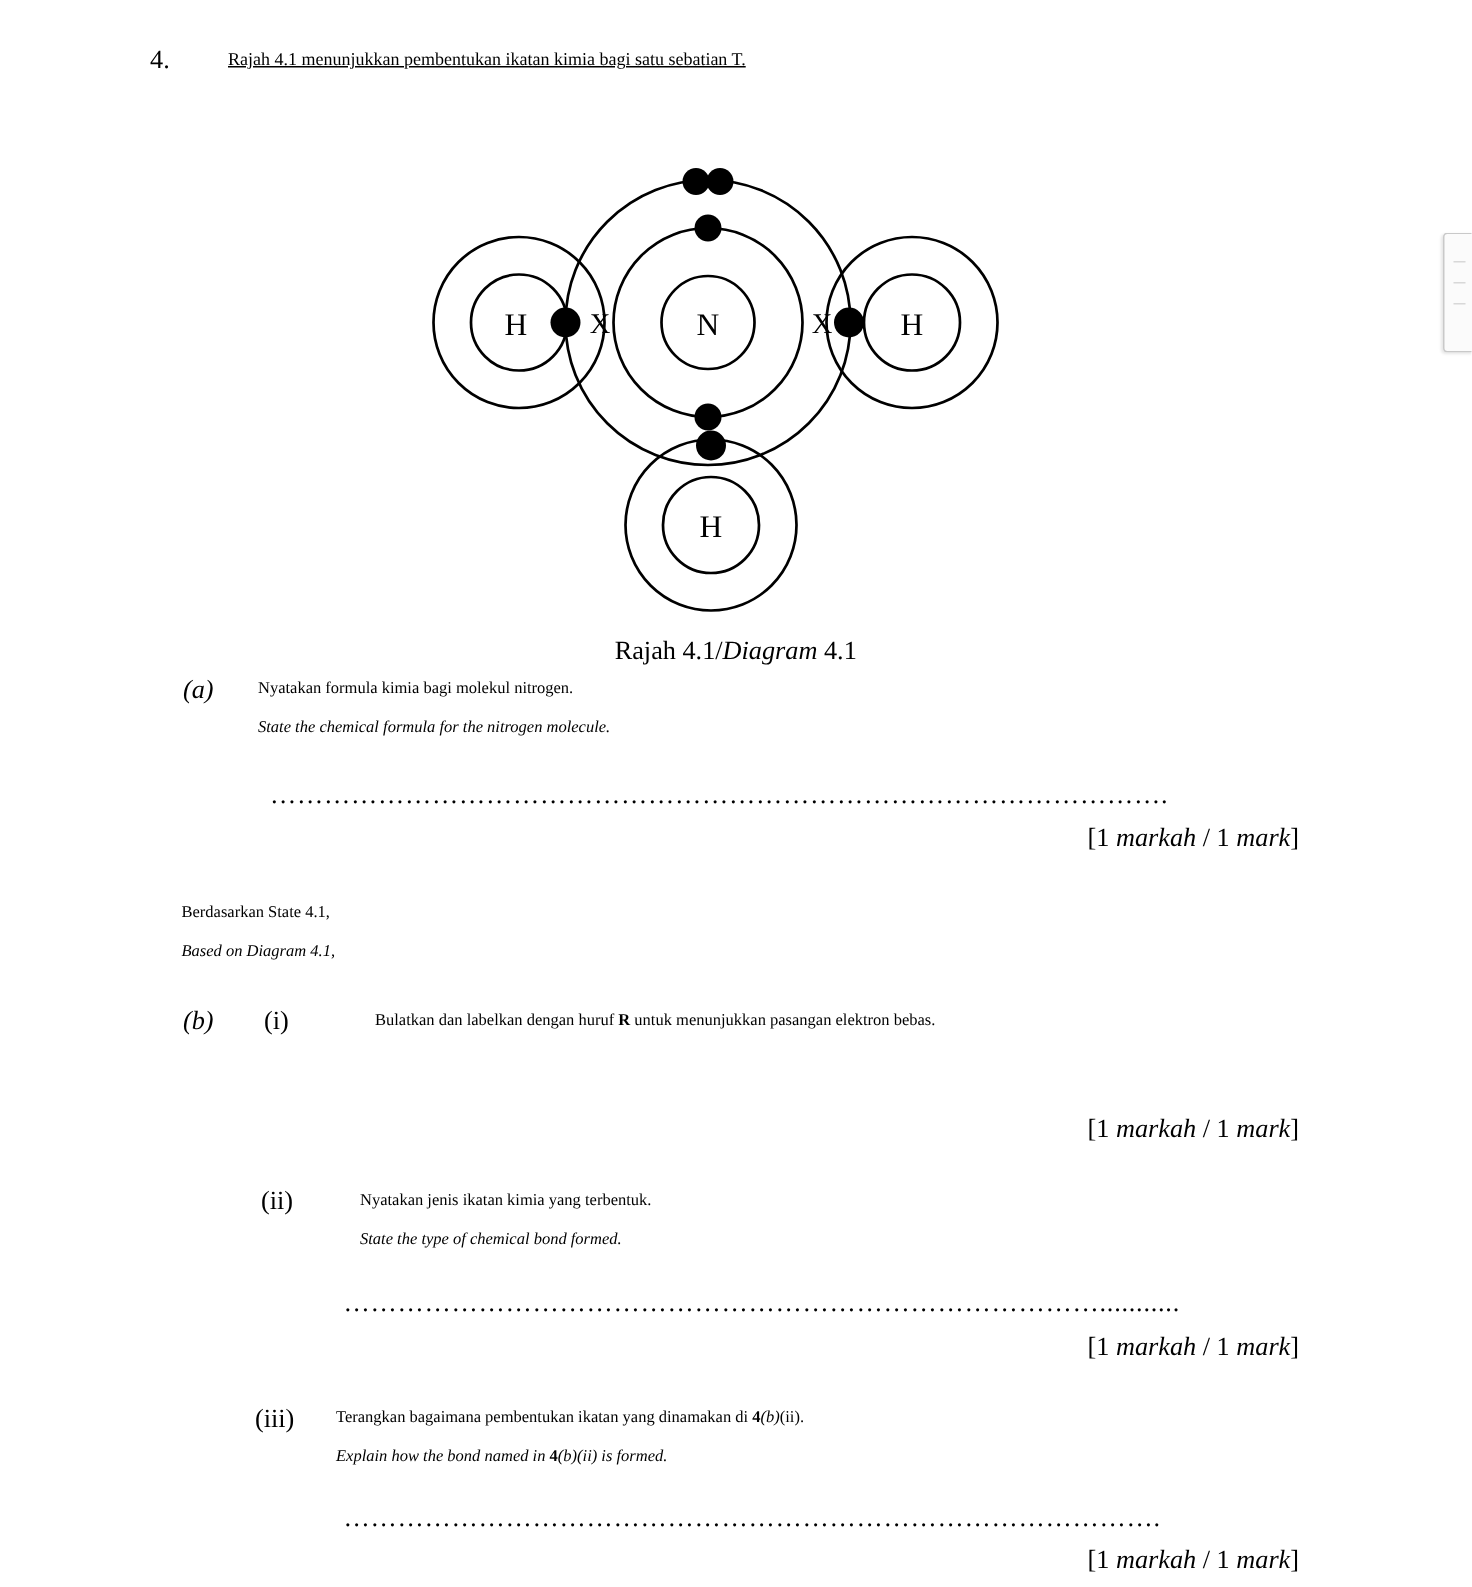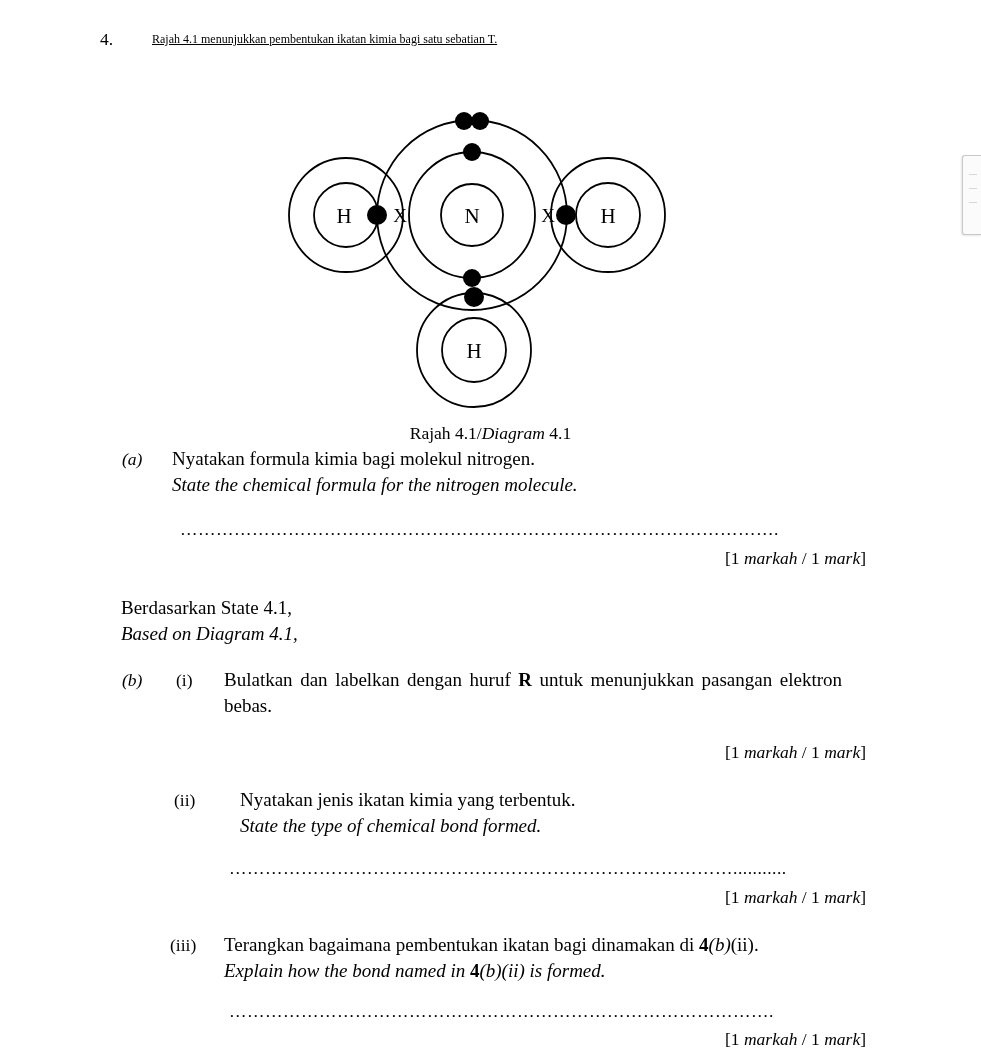--- a/index.html
+++ b/index.html
@@ -63,24 +63,24 @@
     line-height: 26px;
     margin-top: 12px;
   }
 
   
   .part-label {
     font-size: 17.5px;
     line-height: 26px;
   }
   .part-body {
-    font-size: 19px;
-    line-height: 26px;
-  }
-  .part-body.justify { text-align: justify; }
+    font-size: 11px;
+    line-height: 26px;
+  }
+  .part-body.justify { text-align: justify; margin-left: 26px; }
 
   .dotline {
     font-size: 17.5px;
     line-height: 22px;
     letter-spacing: 0.5px;
     overflow: hidden;
     white-space: nowrap;
     color: #000;
   }
 
@@ -197,21 +197,21 @@
   <div class="abs part-label" style="left:174px; top:787px;text-align:right;">(ii)</div>
   <div class="abs part-body" style="left:240px; top:787px; width:640px;">
     <div>Nyatakan jenis ikatan kimia yang terbentuk.</div>
     <div class="ital">State the type of chemical bond formed.</div>
   </div>
   <div class="abs dotline" style="left:229px; top:857px; width:645px;">…………………………………………………………………………...........</div>
   <div class="abs marks" style="left:400px; top:884px; width:466px;"><span>[1 </span><span class="ital">markah</span><span> / 1 </span><span class="ital">mark</span><span>]</span></div>
 
   <div class="abs part-label" style="left:170px; top:932px;">(iii)</div>
   <div class="abs part-body" style="left:224px; top:932px; width:660px;">
-    <div class="nowrap"><span>Terangkan bagaimana pembentukan ikatan bagi dinamakan di </span><span class="bold">4</span><span class="ital">(b)</span><span>(ii).</span></div>
+    <div class="nowrap"><span>Terangkan bagaimana pembentukan ikatan yang dinamakan di </span><span class="bold">4</span><span class="ital">(b)</span><span>(ii).</span></div>
     <div class="nowrap"><span class="ital">Explain how the bond named in </span><span class="bold">4</span><span class="ital">(b)</span><span class="ital">(ii) is formed.</span></div>
   </div>
   <div class="abs dotline" style="left:229px; top:1000px; width:640px;">……………………………………………………………………………….</div>
   <div class="abs marks" style="left:400px; top:1026px; width:466px;"><span>[1 </span><span class="ital">markah</span><span> / 1 </span><span class="ital">mark</span><span>]</span></div>
 
   <div id="edge-widget">
     <div class="tick" style="top:18px;"></div>
     <div class="tick" style="top:32px;"></div>
     <div class="tick" style="top:46px;"></div>
   </div>

